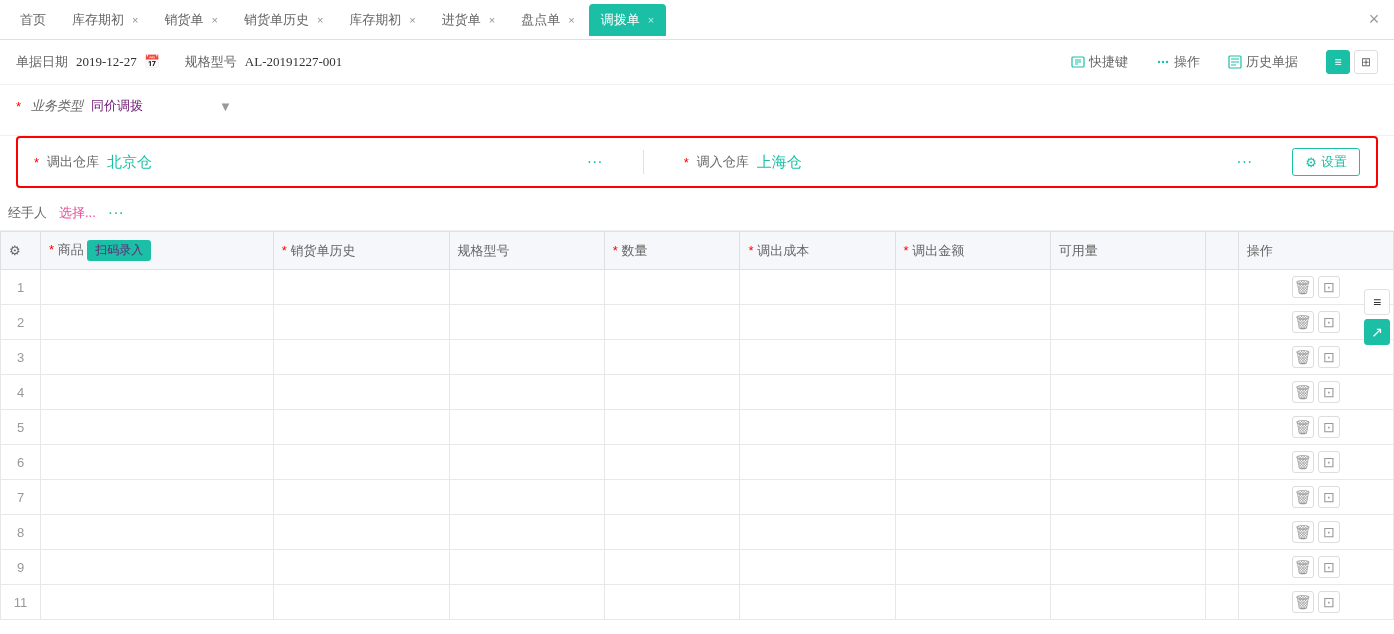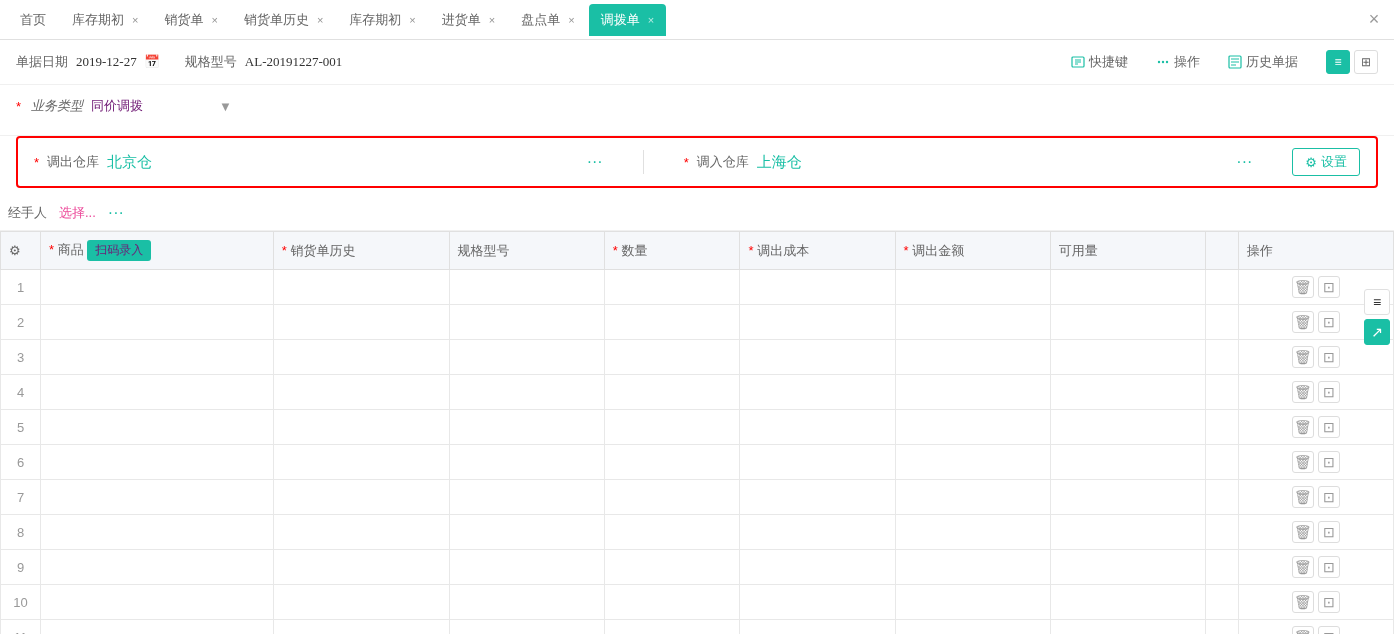--- a/index.html
+++ b/index.html
@@ -406,37 +406,20 @@
       <td></td>
       <td></td>
       <td></td>
       <td class="col-actions">
         <div class="action-icons">
           <span title="删除">🗑</span>
           <span title="复制">⊡</span>
         </div>
       </td>
     </tr>
-          <tr>
-      <td class="row-num">10</td>
-      <td></td>
-      <td></td>
-      <td></td>
-      <td></td>
-      <td></td>
-      <td></td>
-      <td></td>
-      <td></td>
-      <td class="col-actions">
-        <div class="action-icons">
-          <span title="删除">🗑</span>
-          <span title="复制">⊡</span>
-        </div>
-      </td>
-    </tr>
           <tr class="">
       <td class="row-num">11</td>
       <td></td>
       <td></td>
       <td></td>
       <td></td>
       <td></td>
       <td></td>
       <td></td>
       <td></td>

